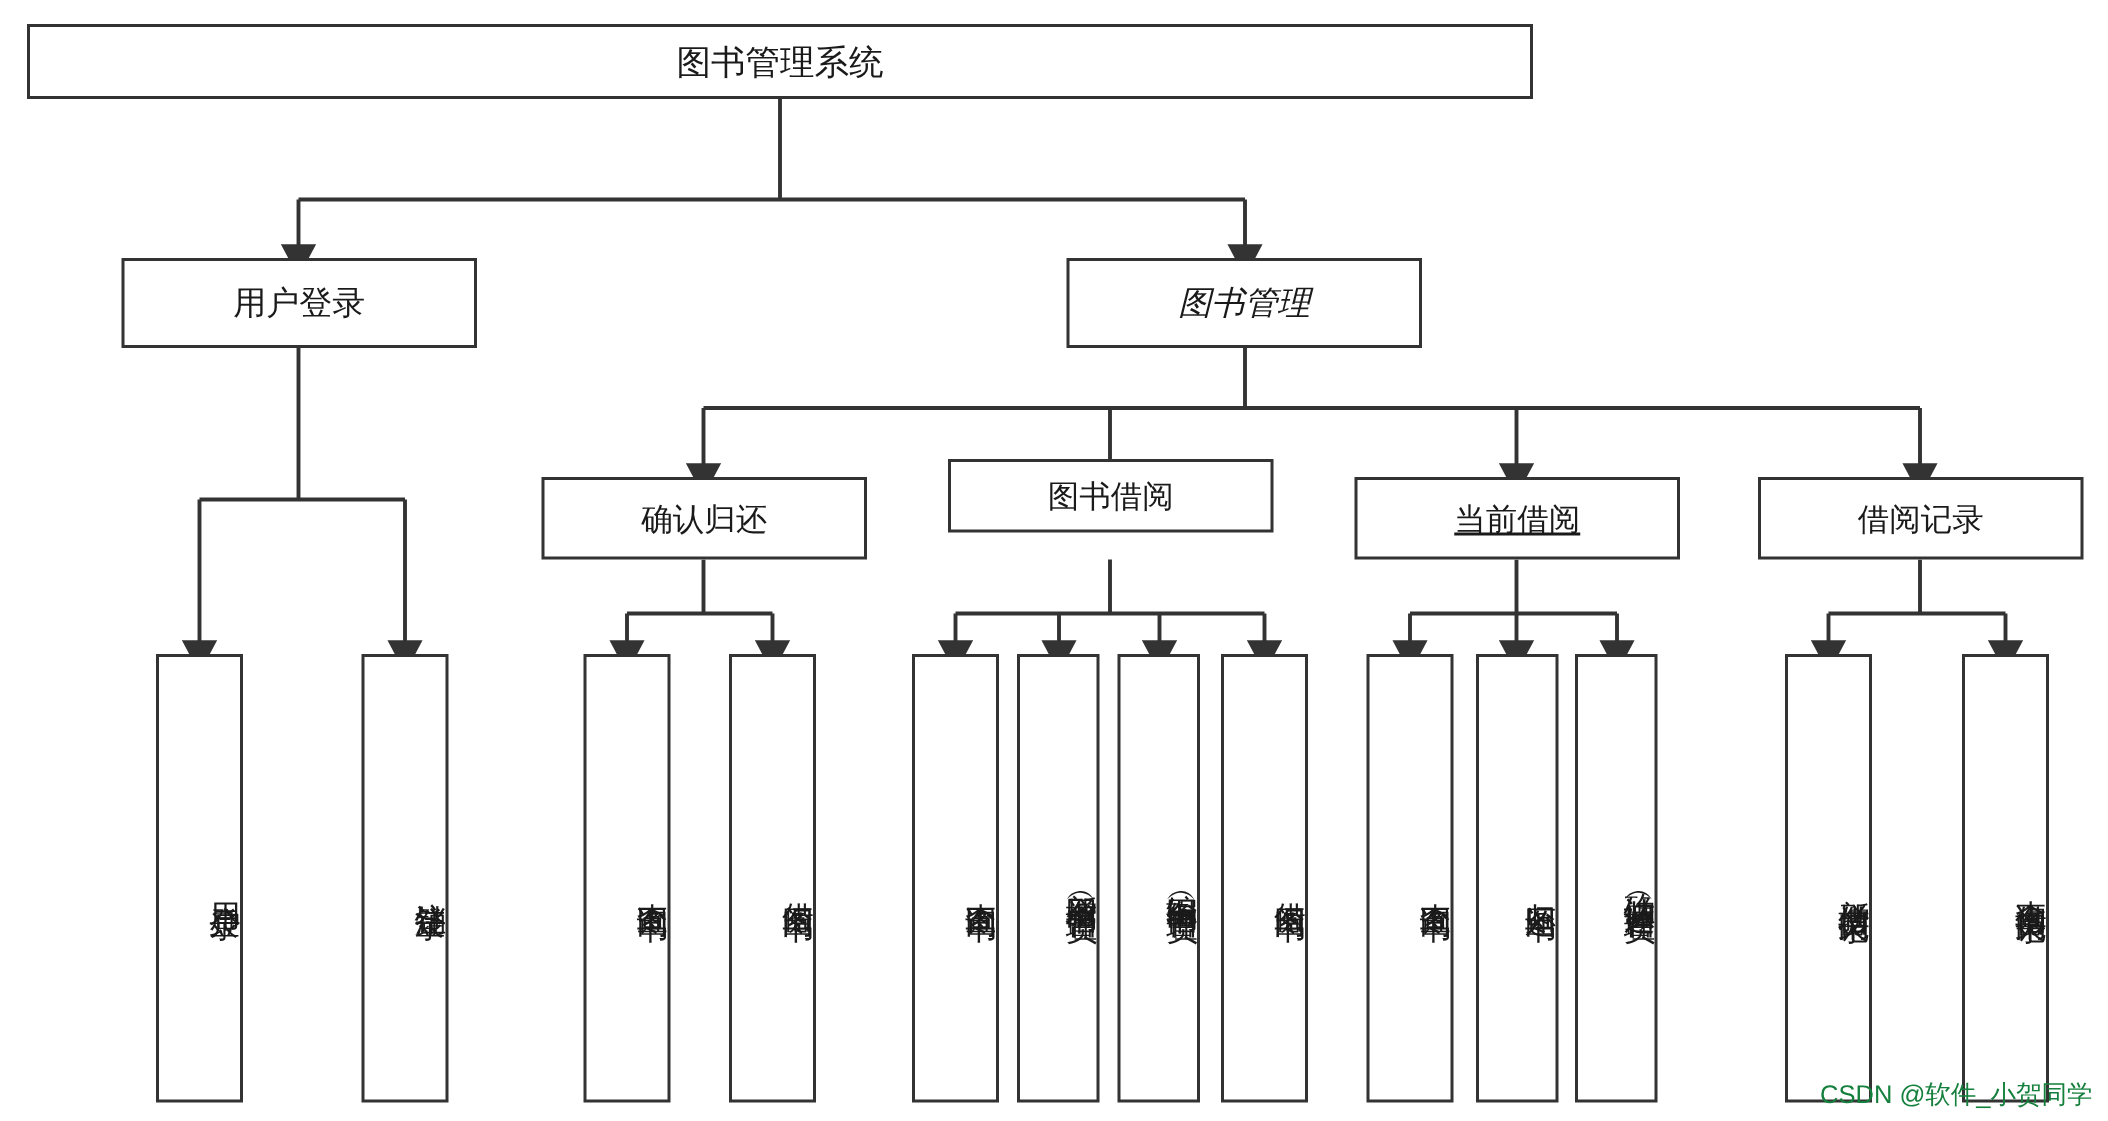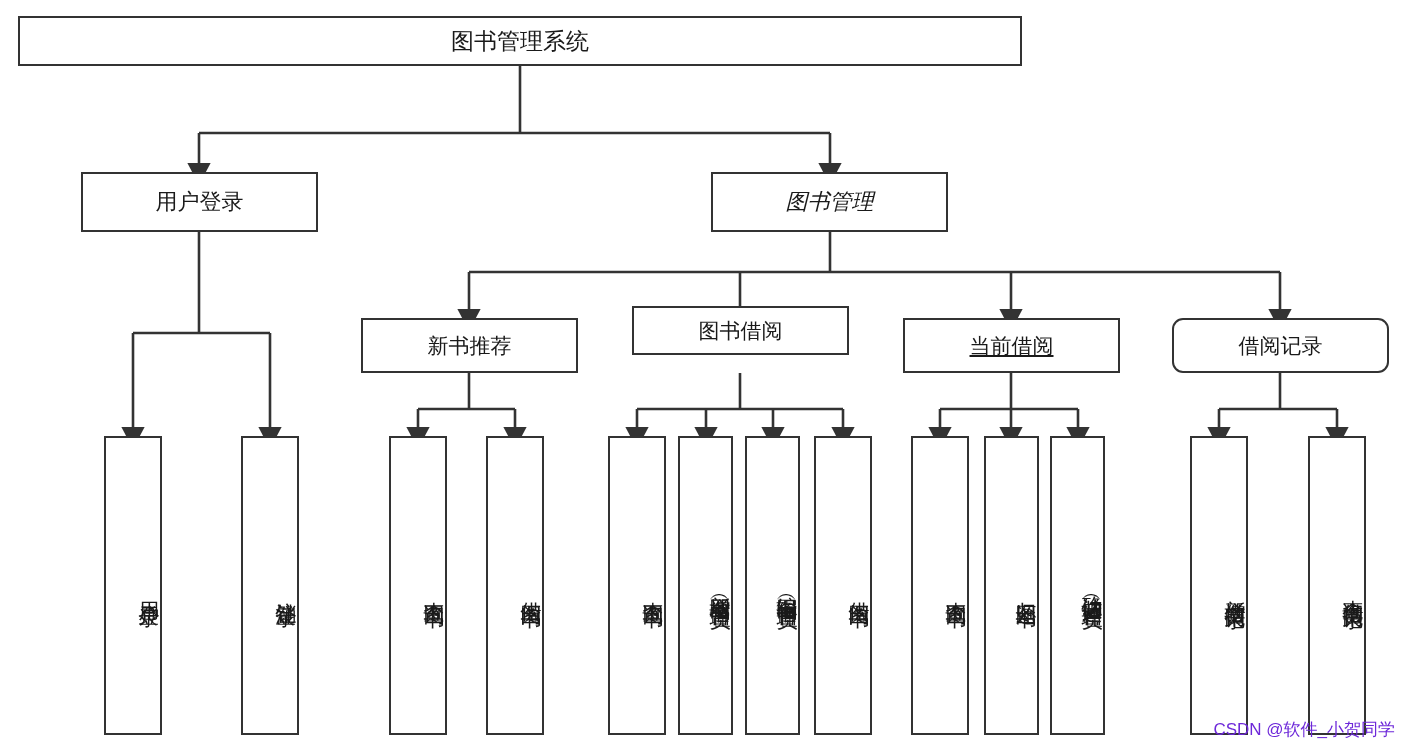--- a/index.html
+++ b/index.html
@@ -64,21 +64,21 @@
     white-space: pre;
   }
   .leaf .node-label {
     white-space: normal;
   }
   #watermark {
     position: absolute;
     right: 10px;
     bottom: 6px;
     font-size: 17px;
-    color: #6d28d9;
+    color: #15803d;
     z-index: 5;
     white-space: nowrap;
   }
 </style>
 </head>
 <body>
 
 <div id="canvas">
 
   <svg id="edges" viewBox="0 0 1405 747" xmlns="http://www.w3.org/2000/svg">
@@ -141,29 +141,29 @@
   </div>
 
   <div class="node lvl2" style="left:81px;top:172px;width:237px;height:60px;">
     <span class="node-label">用户登录</span>
   </div>
   <div class="node lvl2" style="left:711px;top:172px;width:237px;height:60px;font-style:italic;">
     <span class="node-label">图书管理</span>
   </div>
 
   <div class="node lvl3" style="left:361px;top:318px;width:217px;height:55px;">
-    <span class="node-label">新书推荐</span>
+    <span class="node-label">确认归还</span>
   </div>
   <div class="node lvl3" style="left:632px;top:306px;width:217px;height:49px;">
     <span class="node-label">图书借阅</span>
   </div>
   <div class="node lvl3" style="left:903px;top:318px;width:217px;height:55px;text-decoration:underline;">
     <span class="node-label">当前借阅</span>
   </div>
-  <div class="node lvl3" style="left:1172px;top:318px;width:217px;height:55px;border-radius:11px;">
+  <div class="node lvl3" style="left:1172px;top:318px;width:217px;height:55px;">
     <span class="node-label">借阅记录</span>
   </div>
 
   <div class="node leaf" style="left:104px;top:436px;width:58px;height:299px;">
     <span class="node-label">用户登录</span>
   </div>
   <div class="node leaf" style="left:241px;top:436px;width:58px;height:299px;">
     <span class="node-label">注销登录</span>
   </div>
   <div class="node leaf" style="left:389px;top:436px;width:58px;height:299px;">

